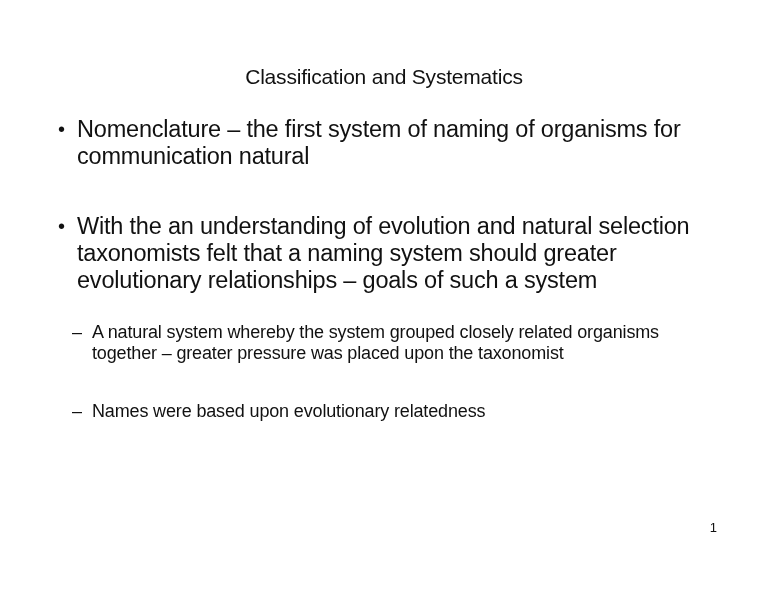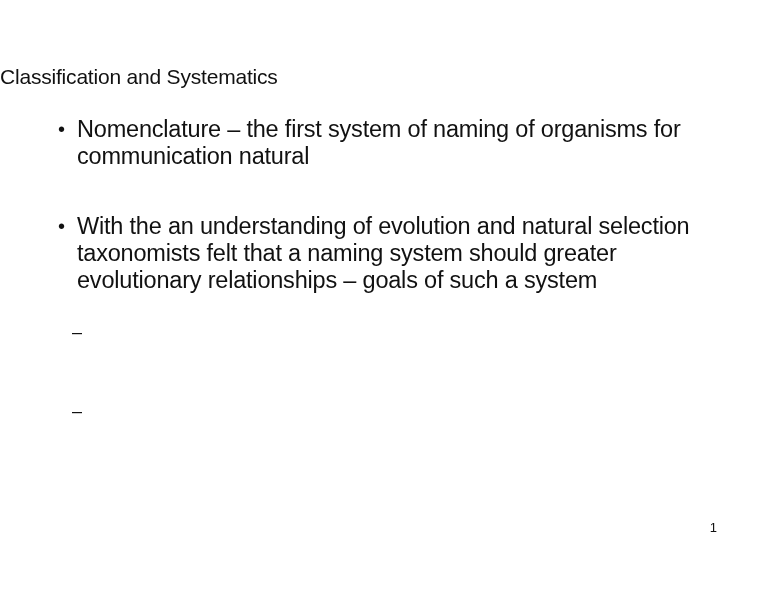--- a/index.html
+++ b/index.html
@@ -19,20 +19,21 @@
       position: absolute;
       left: 0; top: 0;
       width: 768px; height: 593px;
       background: #ffffff;
     }
     .title {
       position: absolute;
       top: 64px;
       left: 0;
       width: 768px;
+      text-align: center;
       font-size: 21px;
       line-height: 26px;
       letter-spacing: -0.2px;
     }
     .bullet {
       position: absolute;
       left: 77px;
       width: 640px;
       font-size: 23.5px;
       line-height: 27px;
@@ -79,20 +80,22 @@
     <span>Nomenclature – the first system of naming of organisms for communication natural</span>
   </div>
 
   <div class="bullet bullet-2">
     <span class="mark">•</span>
     <span>With the an understanding of evolution and natural selection taxonomists felt that a naming system should greater evolutionary relationships – goals of such a system</span>
   </div>
 
   <div class="sub sub-1">
     <span class="mark">–</span>
+    <span>A natural system whereby the system grouped closely related organisms together – greater pressure was placed upon the taxonomist</span>
   </div>
 
   <div class="sub sub-2">
     <span class="mark">–</span>
+    <span>Names were based upon evolutionary relatedness</span>
   </div>
 
   <div class="page-number">1</div>
 </div>
 
 </body></html>

